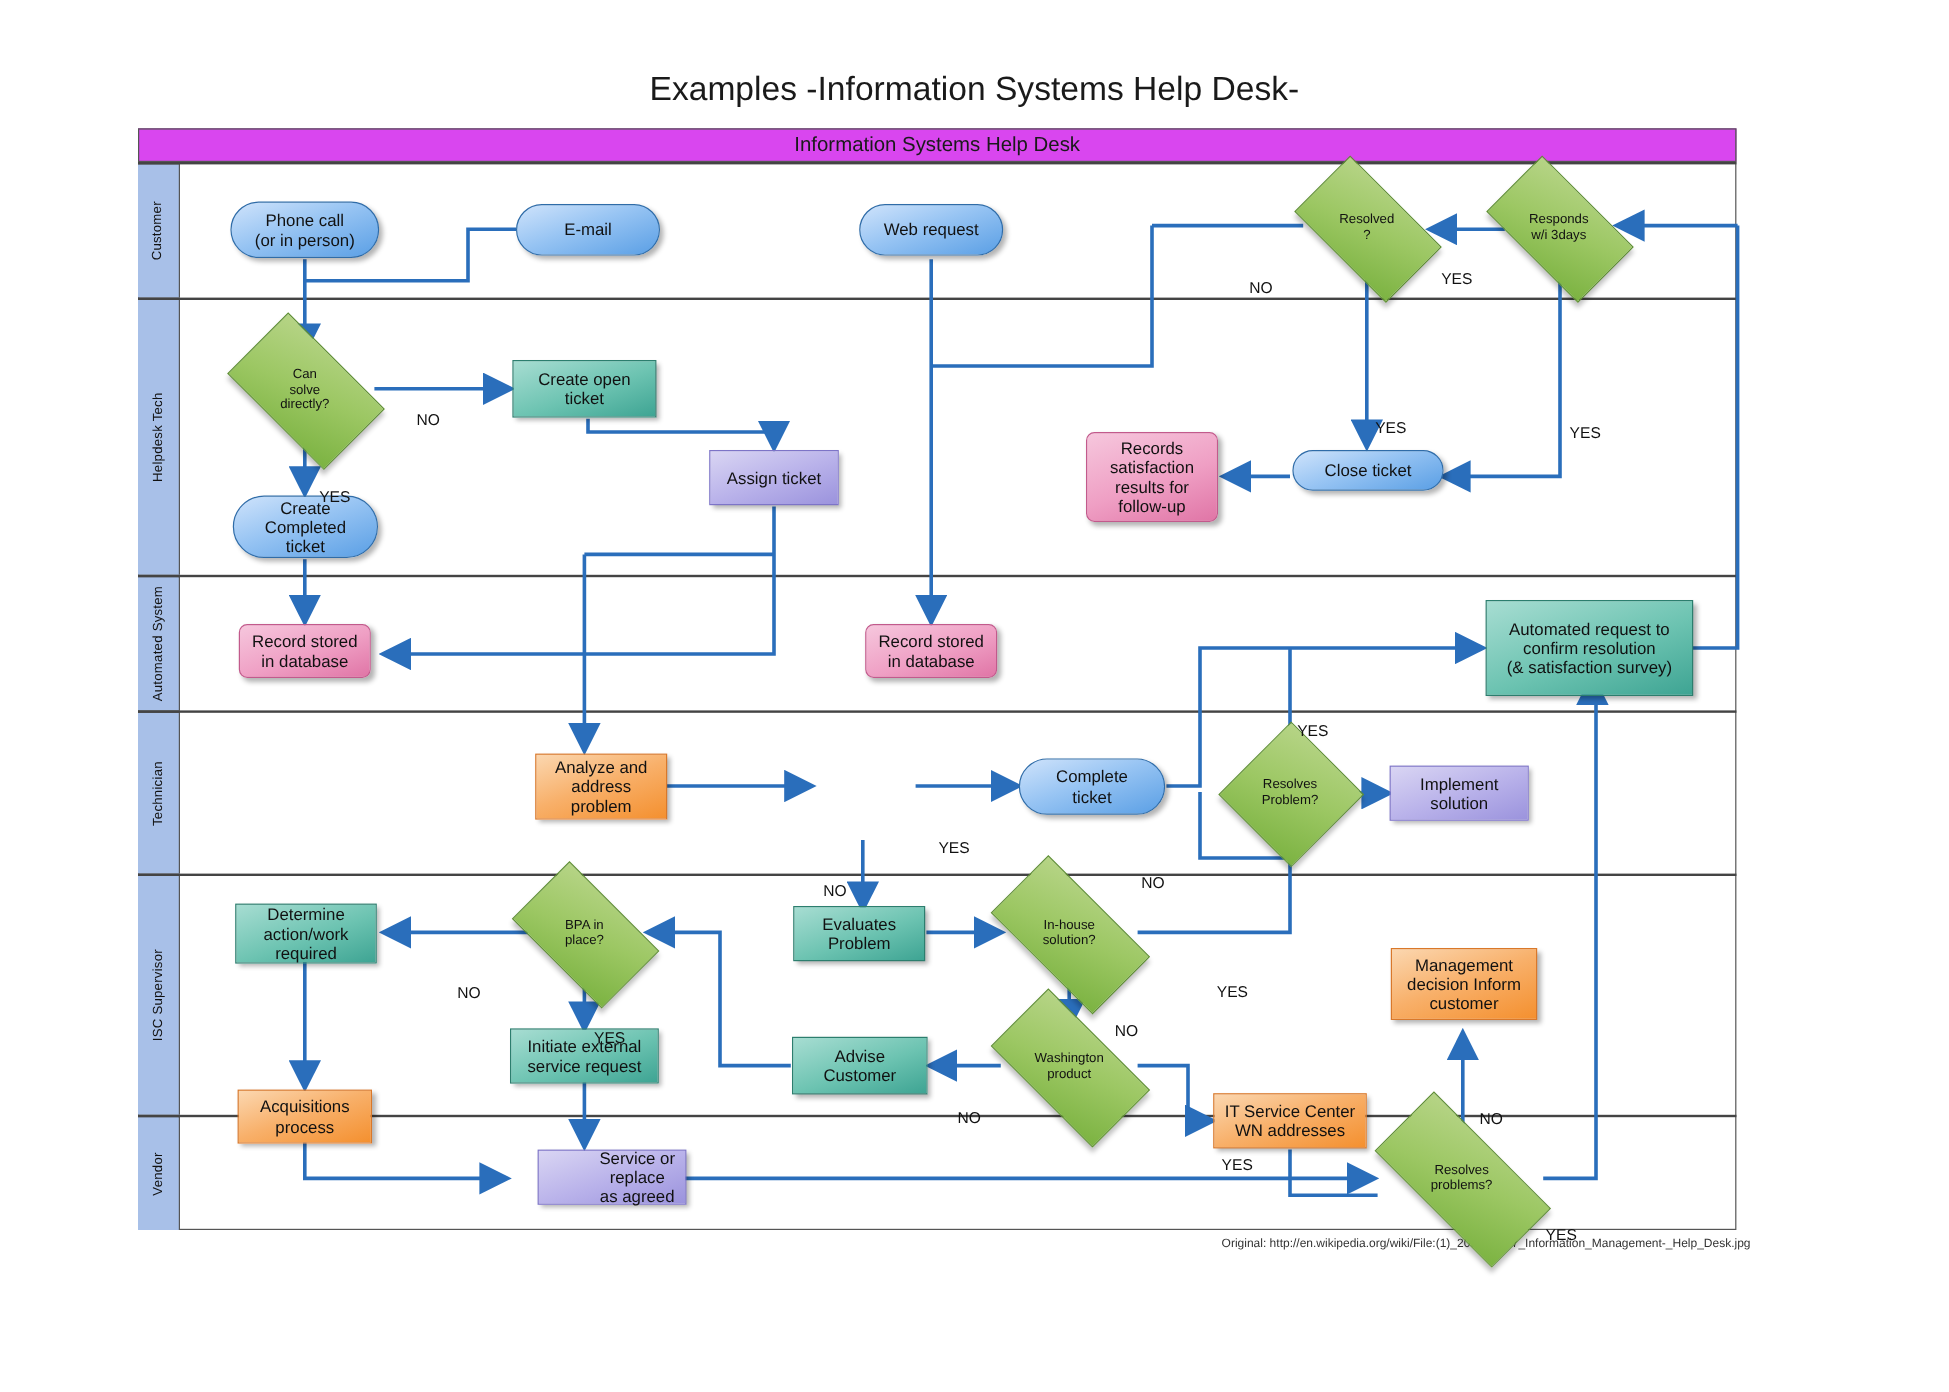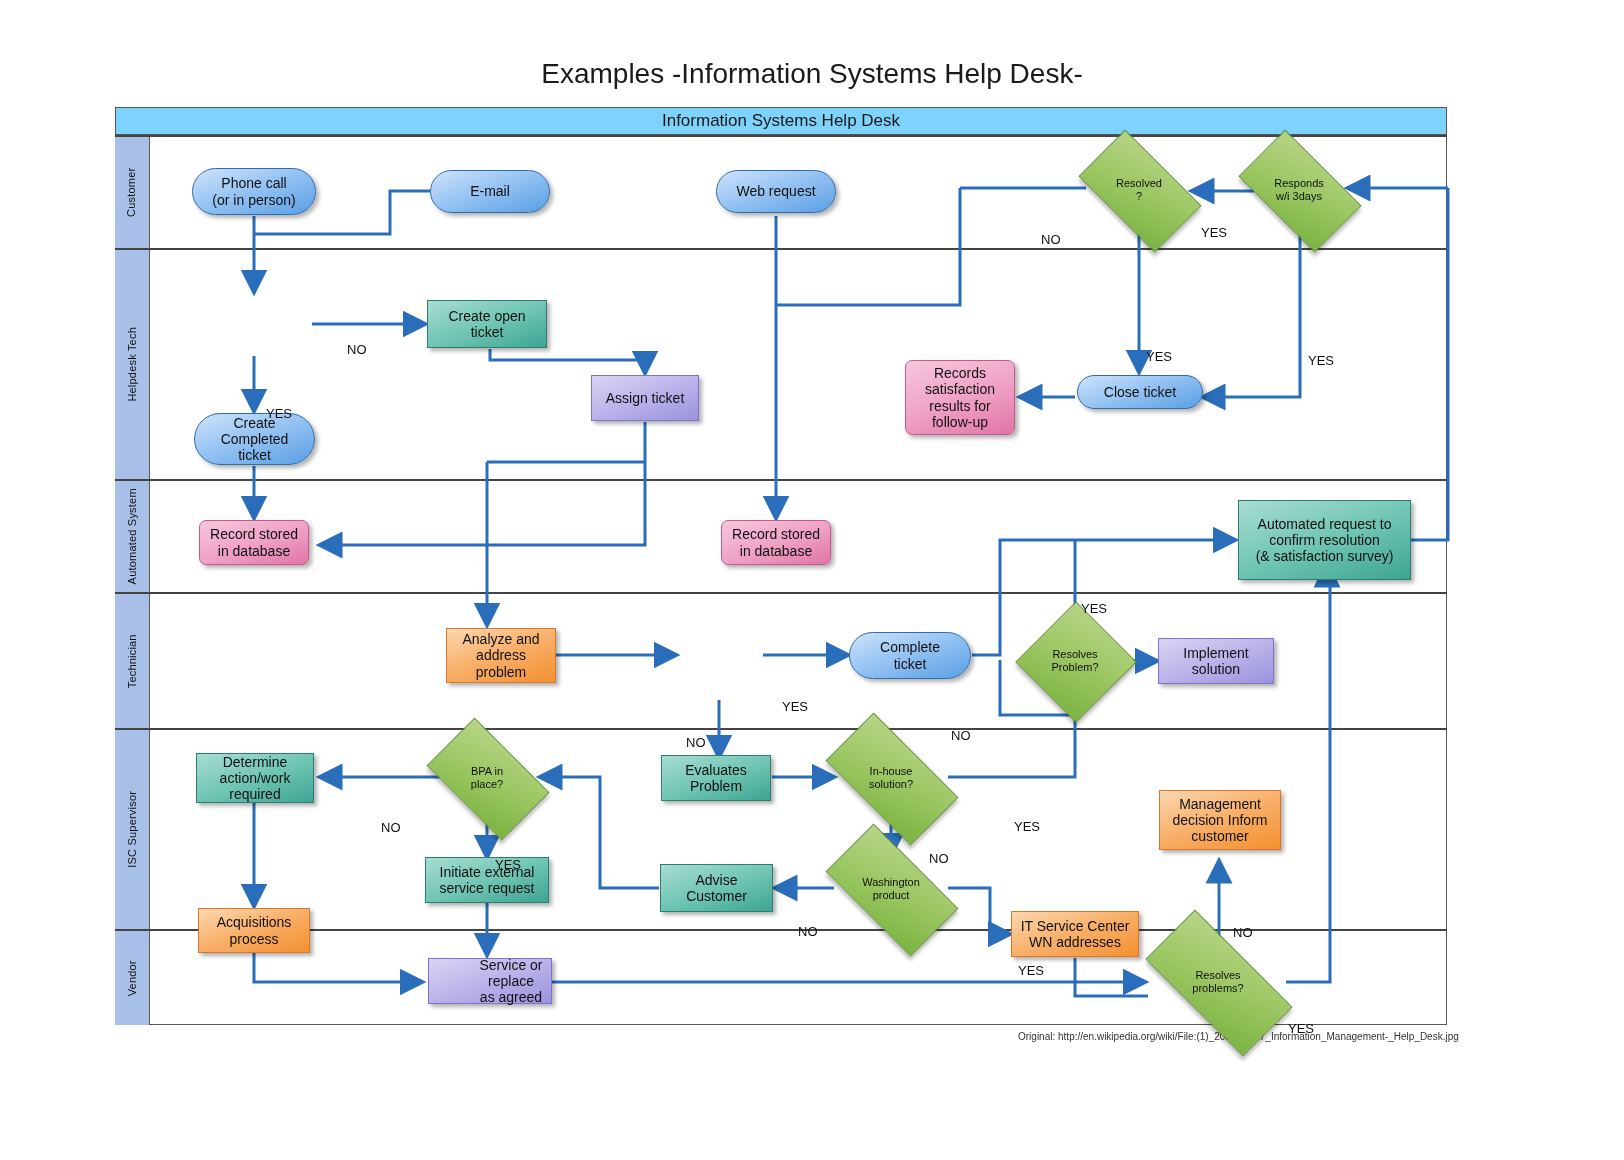--- a/index.html
+++ b/index.html
@@ -11,21 +11,21 @@
     position:absolute;left:0;top:58px;width:1624px;text-align:center;
     font-size:28px;color:#1a1a1a;font-family:"Liberation Sans",sans-serif;
   }
 
   .pool{
     position:absolute;left:115px;top:107px;width:1332px;height:918px;
     border:1px solid #555;box-sizing:border-box;
   }
   .pool-header{
     position:absolute;left:115px;top:107px;width:1332px;height:28px;
-    background:#7dd3fc;border:1px solid #555;box-sizing:border-box;
+    background:#d946ef;border:1px solid #555;box-sizing:border-box;
     display:flex;align-items:center;justify-content:center;
     font-size:17px;color:#1a1a1a;
   }
 
   .lane{position:absolute;left:115px;box-sizing:border-box;border-top:2px solid #444;}
   .lane-label{
     position:absolute;left:115px;width:35px;background:#a8c0e8;
     border-right:1px solid #555;border-top:2px solid #444;box-sizing:border-box;
     display:flex;align-items:center;justify-content:center;
   }
@@ -218,20 +218,24 @@
 
   <div class="diamond" style="left:1086px;top:158px;width:106px;height:64px;justify-content:flex-end;">
     <div class="dshape"></div>
     <div class="dtext">Resolved<br>?</div>
   </div>
   <div class="diamond" style="left:1246px;top:158px;width:106px;height:64px;">
     <div class="dshape"></div>
     <div class="dtext">Responds<br>w/i 3days</div>
   </div>
 
+  <div class="diamond" style="left:198px;top:290px;width:112px;height:70px;">
+    <div class="dshape"></div>
+    <div class="dtext">Can<br>solve<br>directly?</div>
+  </div>
   <div class="node rect teal" style="left:427px;top:300px;width:120px;height:48px;">
     <span>Create open<br>ticket</span>
   </div>
   <div class="node rect purple" style="left:591px;top:375px;width:108px;height:46px;">
     <span>Assign ticket</span>
   </div>
   <div class="node round blue" style="left:194px;top:413px;width:121px;height:52px;">
     <span>Create<br>Completed<br>ticket</span>
   </div>
   <div class="node pink" style="left:905px;top:360px;width:110px;height:75px;">
@@ -292,21 +296,21 @@
   <div class="node rect orange" style="left:1159px;top:790px;width:122px;height:60px;">
     <span>Management<br>decision Inform<br>customer</span>
   </div>
   <div class="node rect orange" style="left:198px;top:908px;width:112px;height:45px;">
     <span>Acquisitions<br>process</span>
   </div>
   <div class="node rect orange" style="left:1011px;top:911px;width:128px;height:46px;">
     <span>IT Service Center<br>WN addresses</span>
   </div>
 
-  <div class="node rect purple" style="left:428px;top:958px;width:124px;height:46px;padding-left:42px;">
+  <div class="node rect purple" style="left:448px;top:958px;width:124px;height:46px;padding-left:42px;">
     <span>Service or replace<br>as agreed</span>
   </div>
   <div class="diamond" style="left:1150px;top:948px;width:136px;height:68px;">
     <div class="dshape"></div>
     <div class="dtext">Resolves<br>problems?</div>
   </div>
 
   <div class="edge-label" style="left:1041px;top:197px;">NO</div>
   <div class="edge-label" style="left:1201px;top:190px;">YES</div>
   <div class="edge-label" style="left:347px;top:307px;">NO</div>

